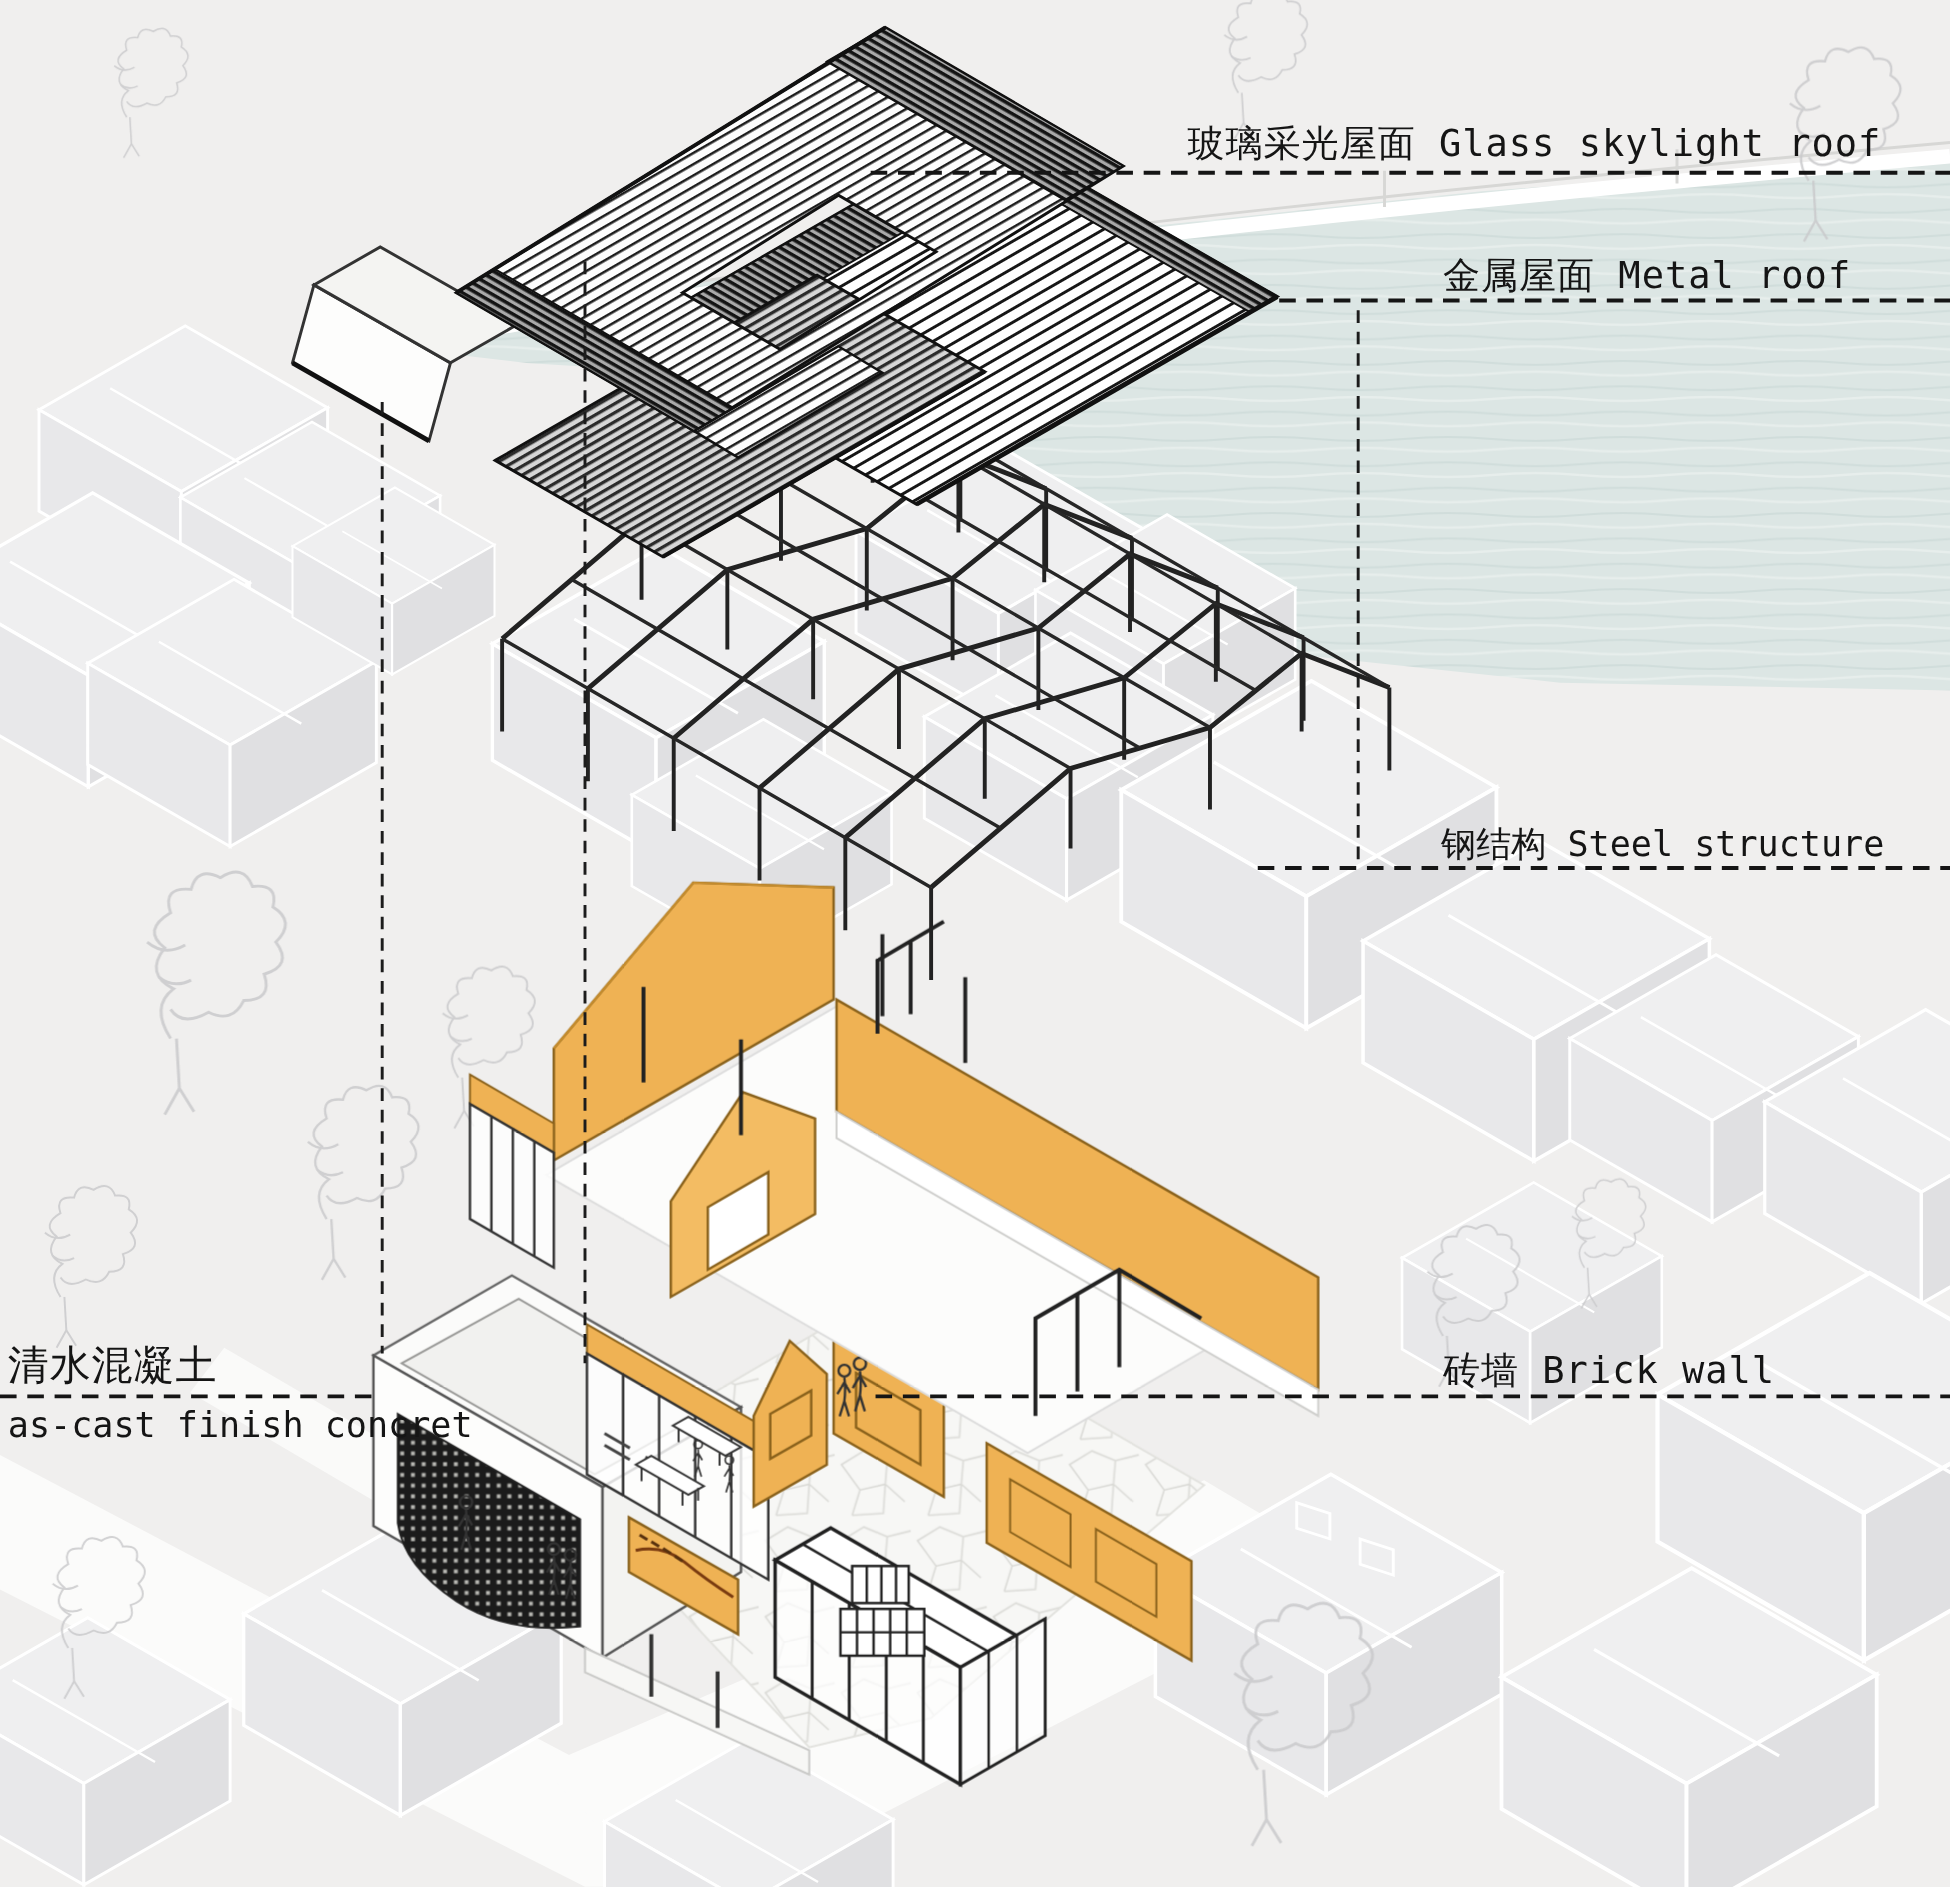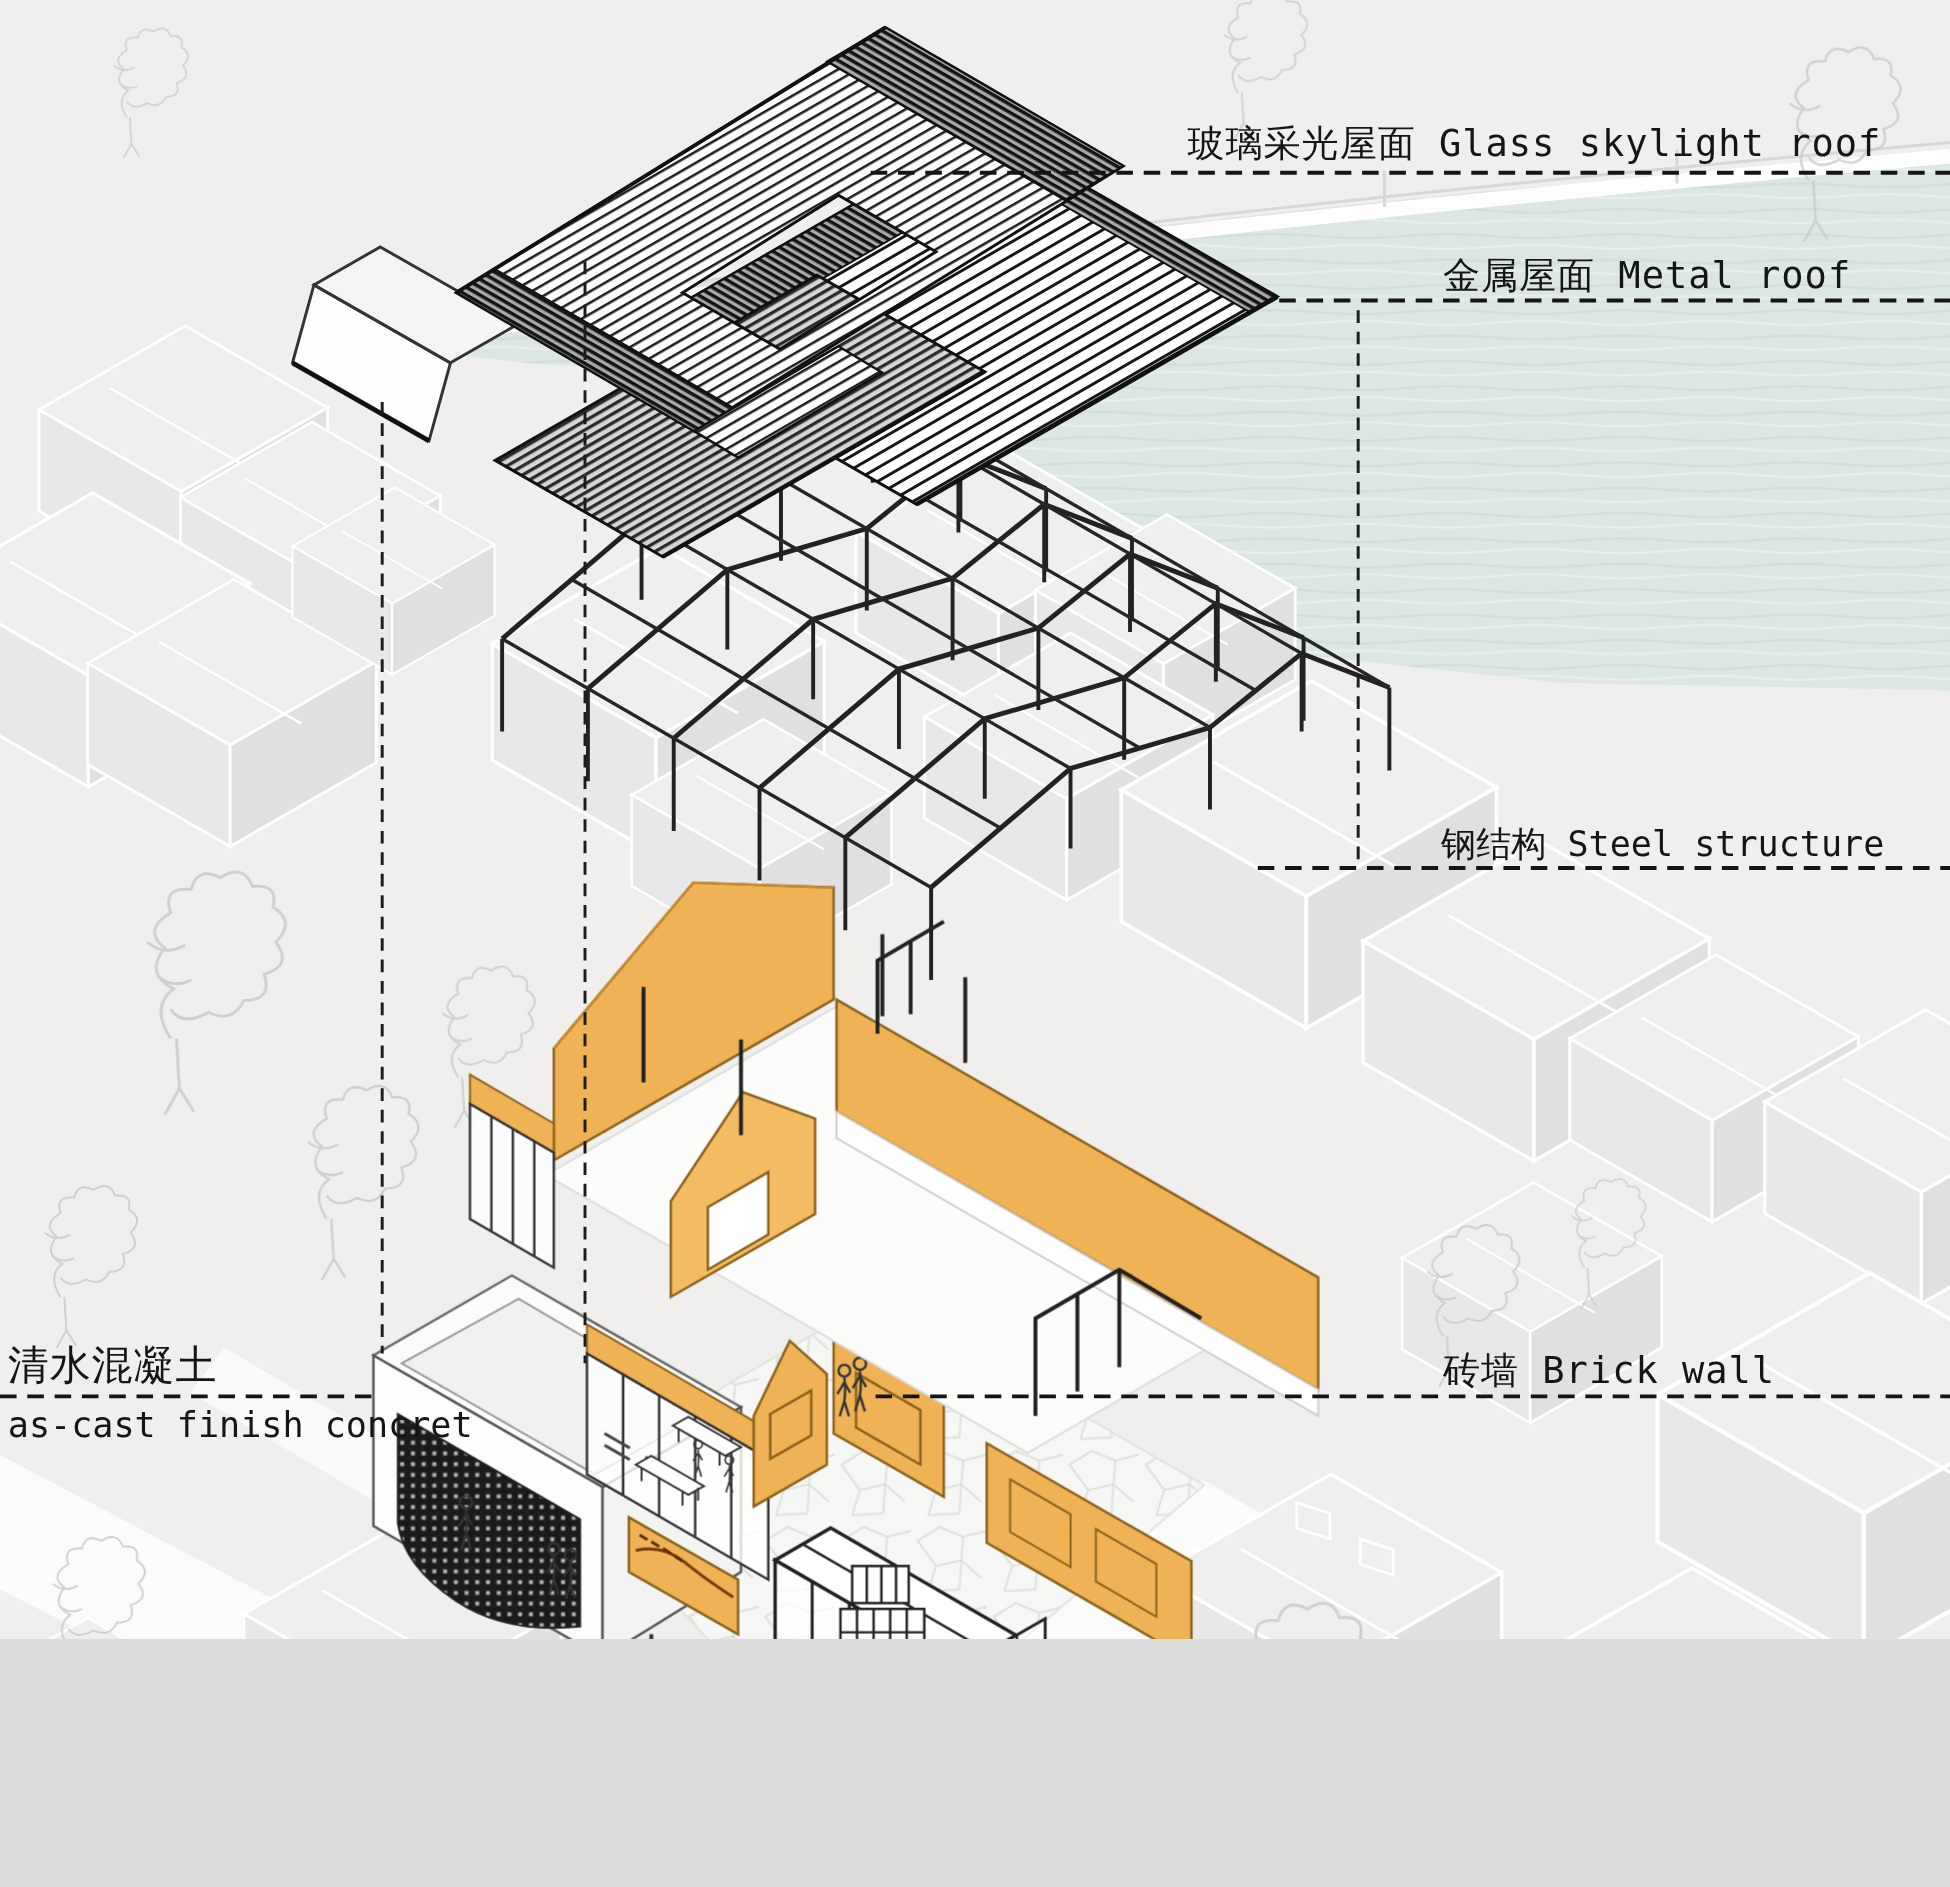--- a/index.html
+++ b/index.html
@@ -1,16 +1,16 @@
 <!DOCTYPE html>
 <html><head>
 <meta charset="utf-8">
 <style>
   html,body{margin:0;padding:0;background:#dcdcda;}
-  #stage{position:relative;width:1950px;height:1639px;background:#f0efee;overflow:hidden;
+  #stage{position:relative;width:1950px;height:1887px;background:#f0efee;overflow:hidden;
          font-family:"DejaVu Sans Mono","DejaVu Sans",sans-serif;}
   svg{position:absolute;left:0;top:0;}
   text.lbl{fill:#151515;font-size:38px;letter-spacing:1px;}
   text.lbl-small{fill:#151515;font-size:36px;letter-spacing:0px;}
   .dash{stroke:#151515;stroke-width:4;stroke-dasharray:17 11;fill:none;}
   .vdash{stroke:#1c1c1c;stroke-width:3;stroke-dasharray:13 9;fill:none;}
   .house-top{fill:#efeff0;stroke:#ffffff;stroke-width:3;}
   .house-l{fill:#e8e8ea;stroke:#ffffff;stroke-width:3;}
   .house-r{fill:#e0e0e2;stroke:#ffffff;stroke-width:3;}
   .fig{stroke:#333;stroke-width:2;fill:none;}

